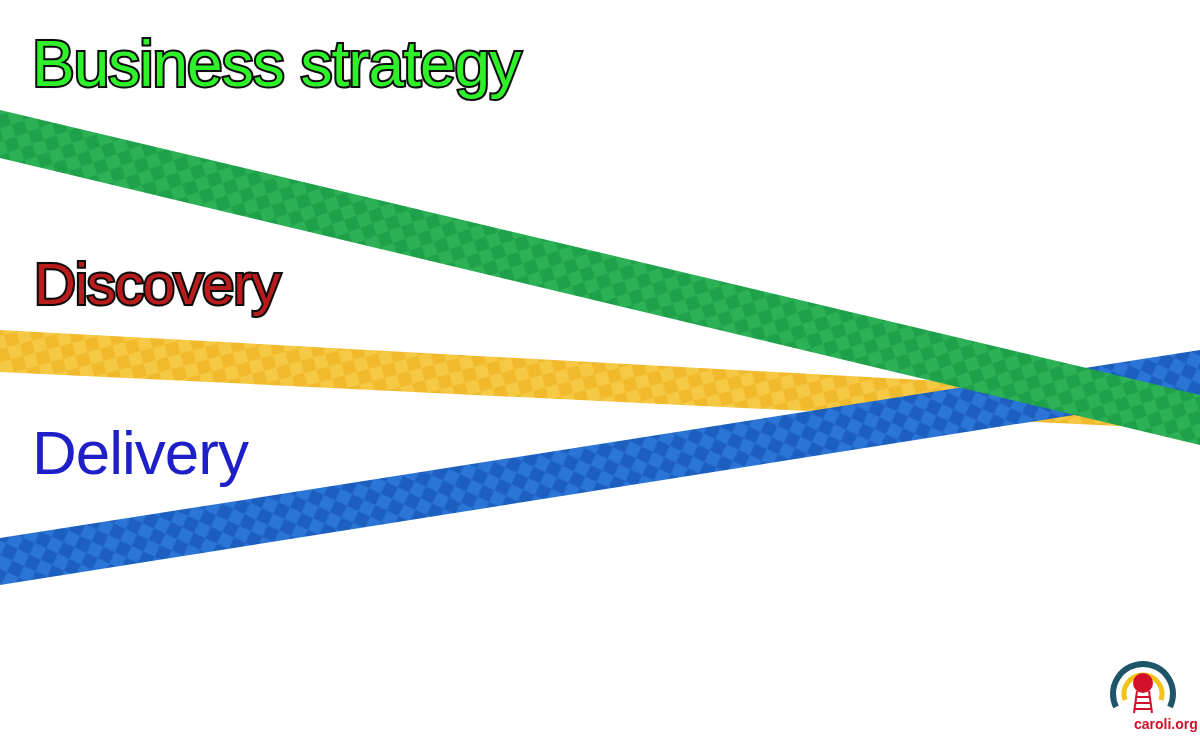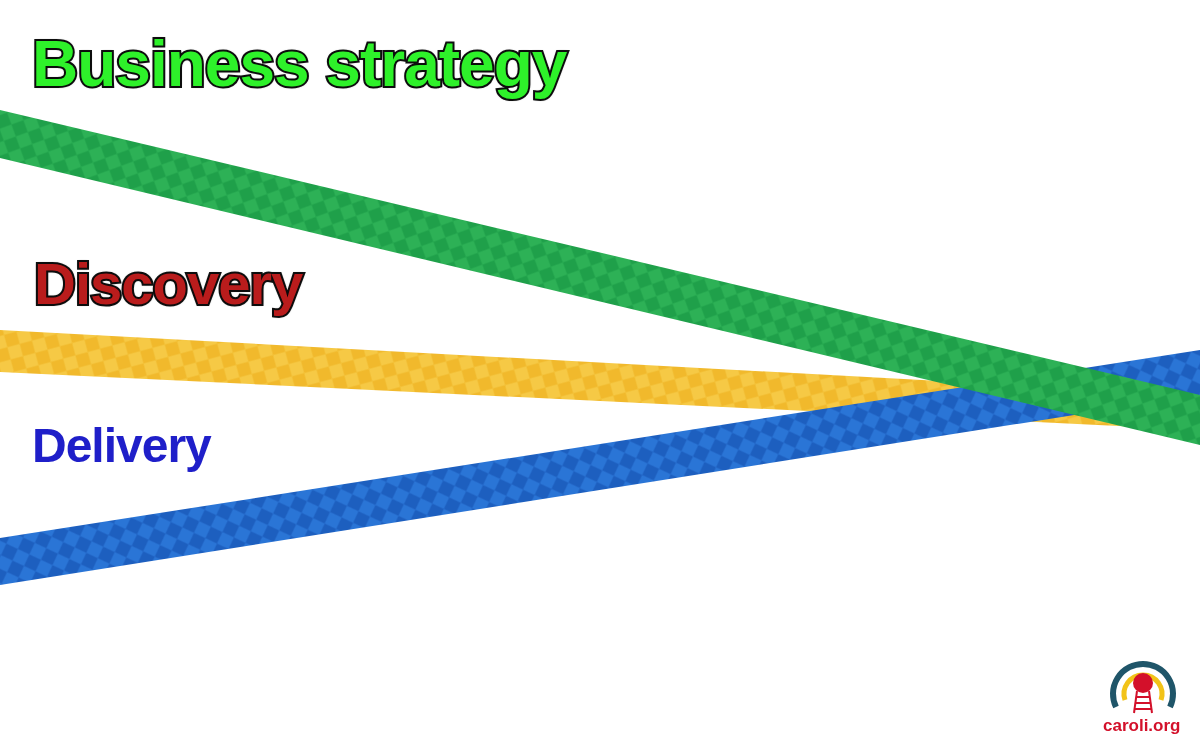--- a/index.html
+++ b/index.html
@@ -1,23 +1,23 @@
 <!DOCTYPE html>
 <html><head>
 <meta charset="utf-8">
 <style>
   html,body{margin:0;padding:0;}
   body{width:1200px;height:750px;background:#ffffff;position:relative;overflow:hidden;font-family:"Liberation Sans","DejaVu Sans",sans-serif;}
-  .label{position:absolute;font-weight:700;letter-spacing:-1px;line-height:1;}
+  .label{position:absolute;font-weight:400;letter-spacing:-1px;line-height:1;}
   .label-green{left:32px;top:32px;font-size:64px;color:#2ef12a;-webkit-text-stroke:4px #111;paint-order:stroke fill;text-shadow:0 0 3px #000;}
   .label-yellow{left:34px;top:255px;font-size:58px;color:#b91c1c;-webkit-text-stroke:4px #111;paint-order:stroke fill;text-shadow:0 0 3px #000;}
-  .label-blue{left:32px;top:422px;font-size:48px;color:#1f1fc9;}
+  .label-blue{left:32px;top:422px;font-size:62px;color:#1f1fc9;}
   svg.ropes{position:absolute;left:0;top:0;}
   .logo{position:absolute;left:1098px;top:645px;width:90px;height:100px;}
-  .logo-text{position:absolute;left:1103px;top:716px;font-size:17px;color:#d3102a;font-weight:700;}
+  .logo-text{position:absolute;left:1134px;top:716px;font-size:14px;color:#d3102a;font-weight:700;}
 </style>
 </head>
 <body>
 
 <svg class="ropes" width="1200" height="750">
   <defs>
     <pattern id="weave-g" width="18" height="18" patternUnits="userSpaceOnUse" patternTransform="rotate(25)">
       <rect width="18" height="18" fill="#1fa04a"></rect>
       <path d="M0 9 L9 0 L18 9 L9 18Z" fill="#33b85c" opacity="0.7"></path>
     </pattern>

